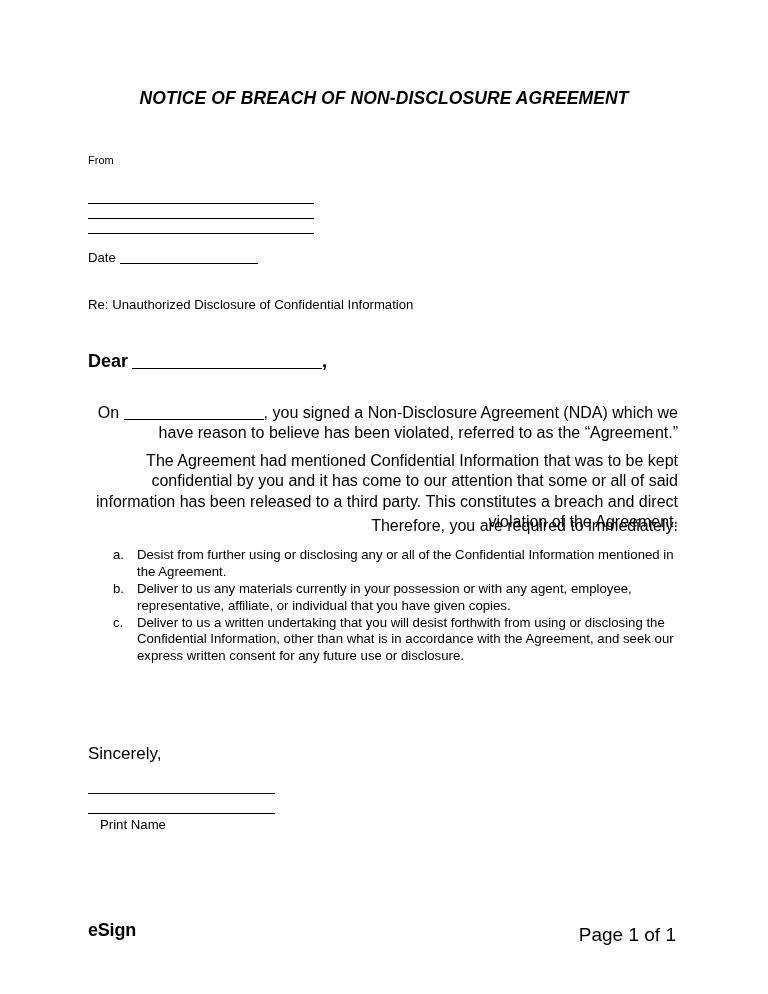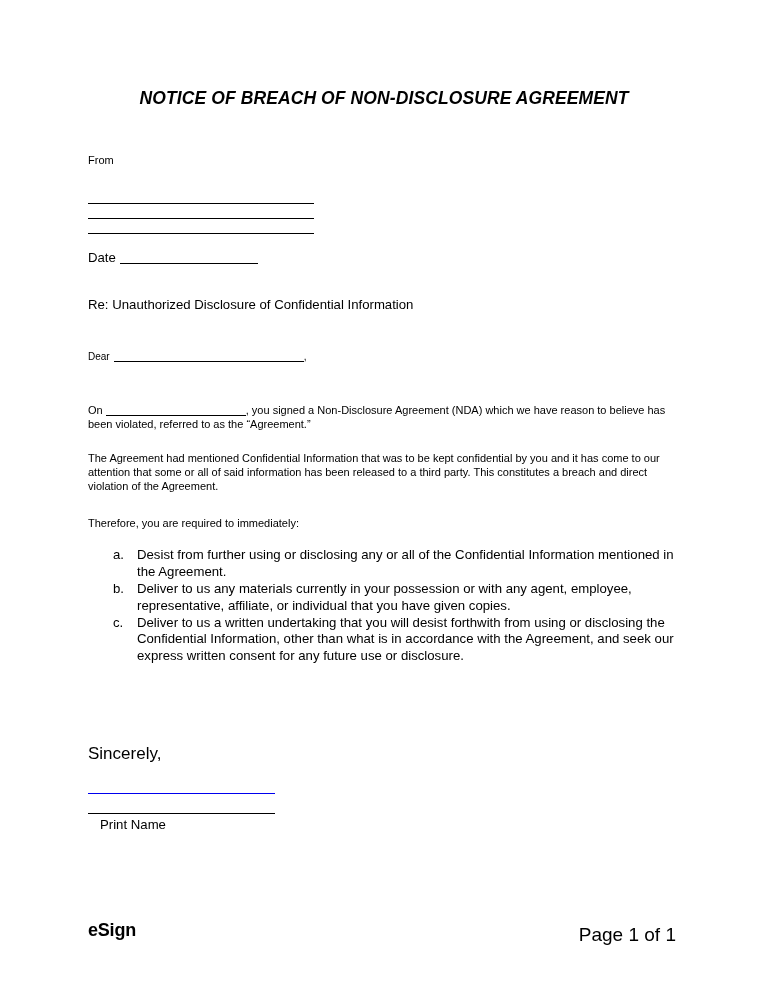--- a/index.html
+++ b/index.html
@@ -75,39 +75,40 @@
     top: 297px;
     left: 88px;
     font-size: 13.2px;
     font-weight: normal;
   }
 
   .dear-row {
     position: absolute;
     top: 351px;
     left: 88px;
-    font-size: 10px;
+    font-size: 18px;
     white-space: nowrap;
+    font-weight: bold;
   }
   .dear-row .fill {
     display: inline-block;
     width: 190px;
     border-bottom: 1.1px solid #000000;
     margin-left: 4px;
     vertical-align: -2px;
   }
 
   
   .para {
     position: absolute;
     left: 88px;
     width: 590px;
-    font-size: 11px;
+    font-size: 16px;
     line-height: 1.28;
-    text-align: left;
+    text-align: right;
   }
   .para .fill-inline {
     display: inline-block;
     width: 140px;
     border-bottom: 1.1px solid #000000;
     vertical-align: -2px;
   }
 
   .para-1 { top: 403px; }
   .para-2 { top: 451px; }

